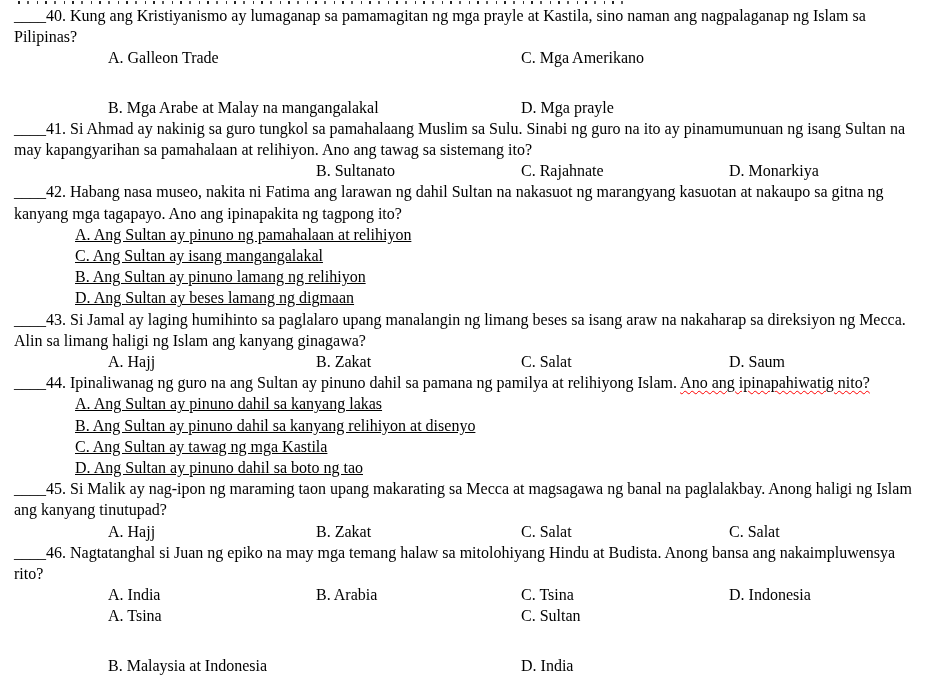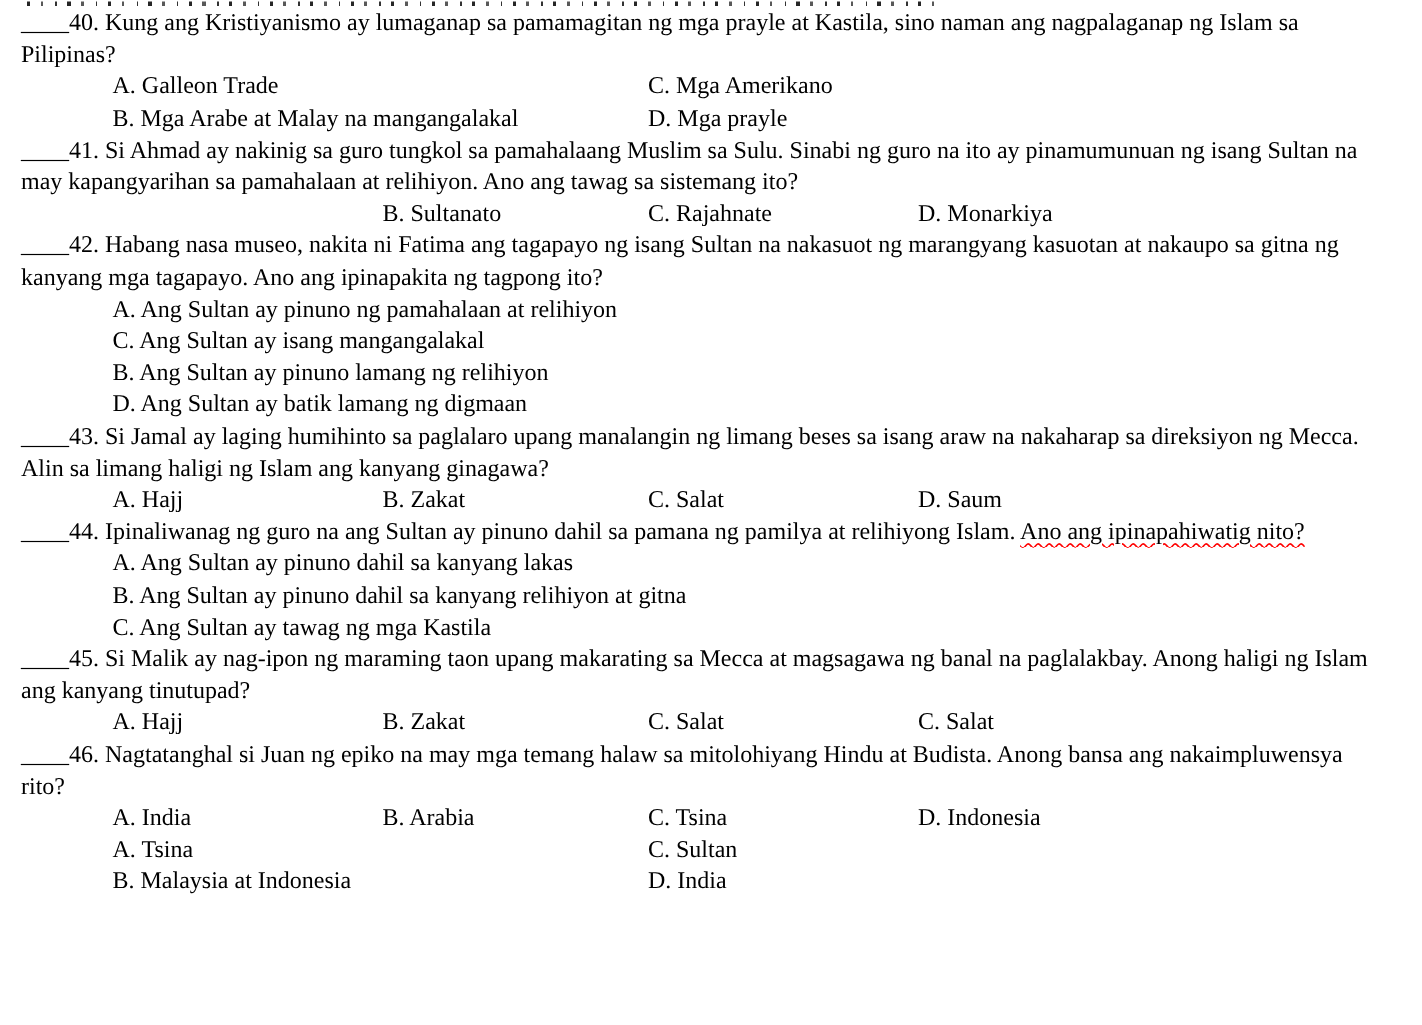--- a/index.html
+++ b/index.html
@@ -36,28 +36,29 @@
     background: repeating-linear-gradient(90deg,
       rgba(0,0,0,0.85) 0 2px, transparent 2px 9px,
       rgba(0,0,0,0.65) 9px 11px, transparent 11px 19px,
       rgba(0,0,0,0.8) 19px 20px, transparent 20px 27px);
   }
   .q-text { }
   .q-label { }
   .opt-grid {
     display: grid;
     grid-template-columns: 180px 177px 180px 1fr;
-    margin-left: 61px;
+    margin-left: 94px;
+    gap: 28px;
   }
   .opt-grid span { white-space: nowrap; }
   .c1 { grid-column: 1; }
   .c2 { grid-column: 2; }
   .c3 { grid-column: 3; }
   .c4 { grid-column: 4; font-family: Liberation Serif, serif; }
-  .opt-line { padding-left: 61px; }
+  .opt-line { padding-left: 61px; text-decoration: underline; }
   .squiggle {
     text-decoration: underline wavy #ff0000;
     text-decoration-line: underline;
     text-decoration-style: wavy;
     text-decoration-color: #ff0000;
     text-decoration-thickness: 1px;
     text-underline-offset: 2px;
     margin-top: 14px;
   }
 </style>
@@ -83,42 +84,43 @@
   <div class="question">
     <div class="q-text"><span class="q-label">____41. </span><span>Si Ahmad ay nakinig sa guro tungkol sa pamahalaang Muslim sa Sulu. Sinabi ng guro na ito ay pinamumunuan ng isang Sultan na may kapangyarihan sa pamahalaan at relihiyon. Ano ang tawag sa sistemang ito?</span></div>
     <div class="opt-grid">
       <span class="c2">B. Sultanato</span>
       <span class="c3">C. Rajahnate</span>
       <span class="c4">D. Monarkiya</span>
     </div>
   </div>
 
   <div class="question">
-    <div class="q-text"><span class="q-label">____42. </span><span>Habang nasa museo, nakita ni Fatima ang tagapayo ng isang Sultan na nakasuot ng marangyang kasuotan at nakaupo sa gitna ng kanyang mga tagapayo. Ano ang ipinapakita ng tagpong ito?</span></div>
+    <div class="q-text"><span class="q-label">____42. </span><span>Habang nasa museo, nakita ni Fatima ang larawan ng dahil Sultan na nakasuot ng marangyang kasuotan at nakaupo sa gitna ng kanyang mga tagapayo. Ano ang ipinapakita ng tagpong ito?</span></div>
     <div class="opt-line">A. Ang Sultan ay pinuno ng pamahalaan at relihiyon</div>
     <div class="opt-line">C. Ang Sultan ay isang mangangalakal</div>
     <div class="opt-line">B. Ang Sultan ay pinuno lamang ng relihiyon</div>
-    <div class="opt-line">D. Ang Sultan ay batik lamang ng digmaan</div>
+    <div class="opt-line">D. Ang Sultan ay beses lamang ng digmaan</div>
   </div>
 
   <div class="question">
     <div class="q-text"><span class="q-label">____43. </span><span>Si Jamal ay laging humihinto sa paglalaro upang manalangin ng limang beses sa isang araw na nakaharap sa direksiyon ng Mecca. Alin sa limang haligi ng Islam ang kanyang ginagawa?</span></div>
     <div class="opt-grid">
       <span class="c1">A. Hajj</span>
       <span class="c2">B. Zakat</span>
       <span class="c3">C. Salat</span>
       <span class="c4">D. Saum</span>
     </div>
   </div>
 
   <div class="question">
     <div class="q-text"><span class="q-label">____44. </span><span>Ipinaliwanag ng guro na ang Sultan ay pinuno dahil sa pamana ng pamilya at relihiyong Islam. </span><span class="squiggle">Ano ang ipinapahiwatig nito?</span></div>
     <div class="opt-line">A. Ang Sultan ay pinuno dahil sa kanyang lakas</div>
-    <div class="opt-line">B. Ang Sultan ay pinuno dahil sa kanyang relihiyon at gitna</div>
+    <div class="opt-line">B. Ang Sultan ay pinuno dahil sa kanyang relihiyon at disenyo</div>
     <div class="opt-line">C. Ang Sultan ay tawag ng mga Kastila</div>
+    <div class="opt-line">D. Ang Sultan ay pinuno dahil sa boto ng tao</div>
   </div>
 
   <div class="question">
     <div class="q-text"><span class="q-label">____45. </span><span>Si Malik ay nag-ipon ng maraming taon upang makarating sa Mecca at magsagawa ng banal na paglalakbay. Anong haligi ng Islam ang kanyang tinutupad?</span></div>
     <div class="opt-grid">
       <span class="c1">A. Hajj</span>
       <span class="c2">B. Zakat</span>
       <span class="c3">C. Salat</span>
       <span class="c4">C. Salat</span>
     </div>

